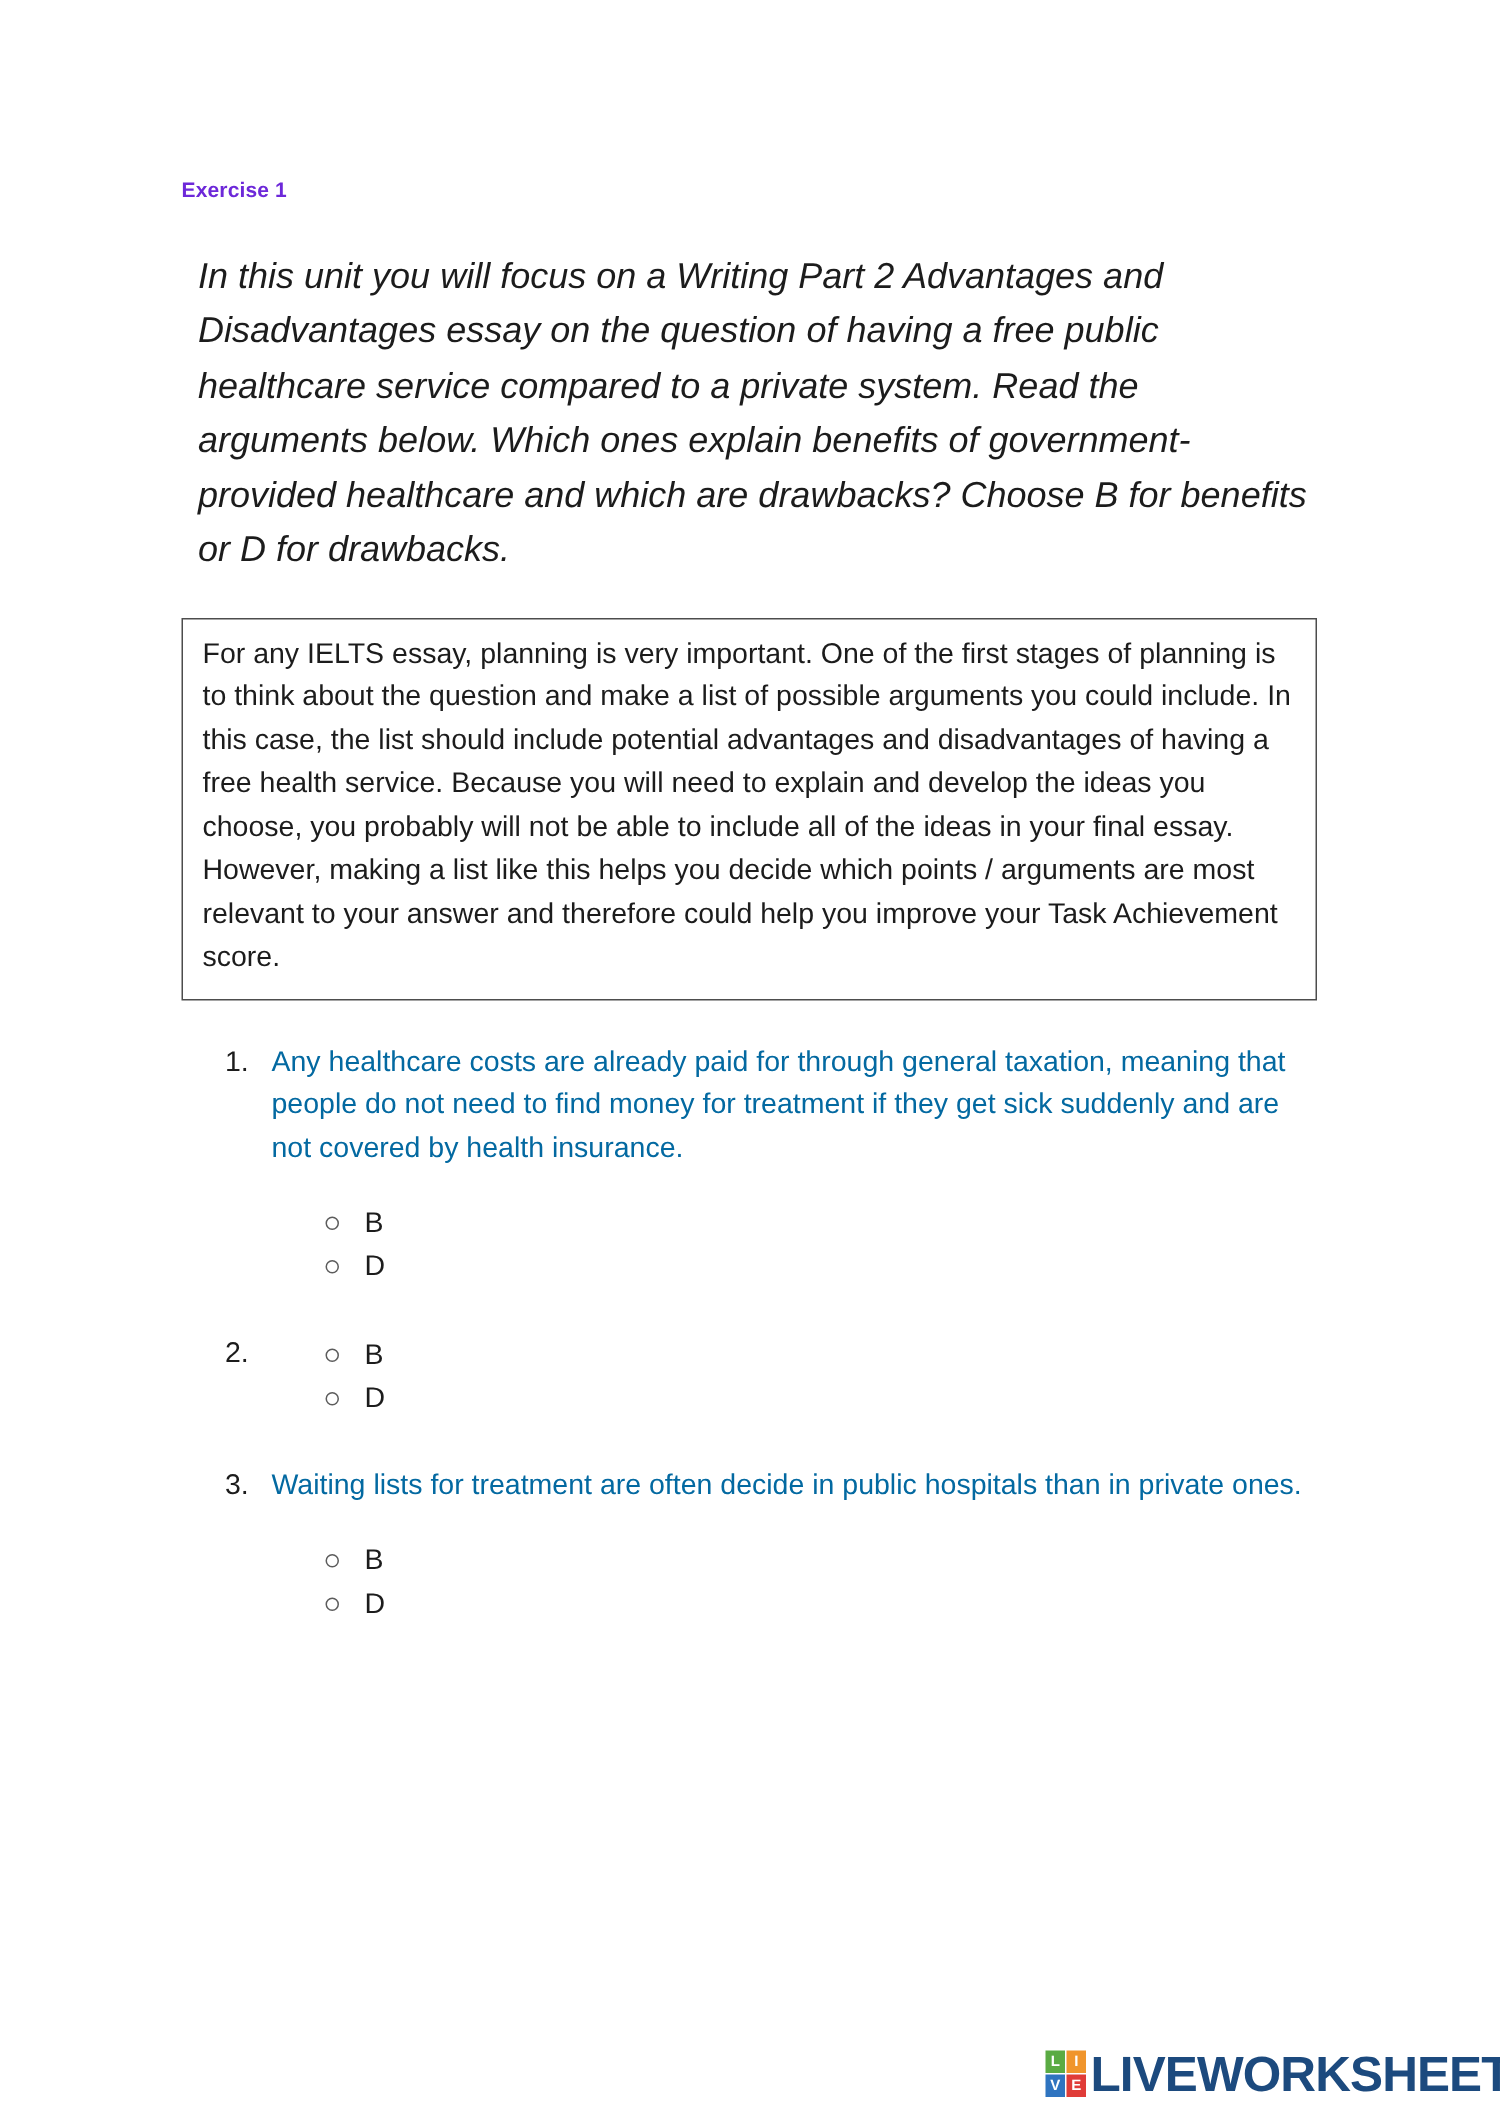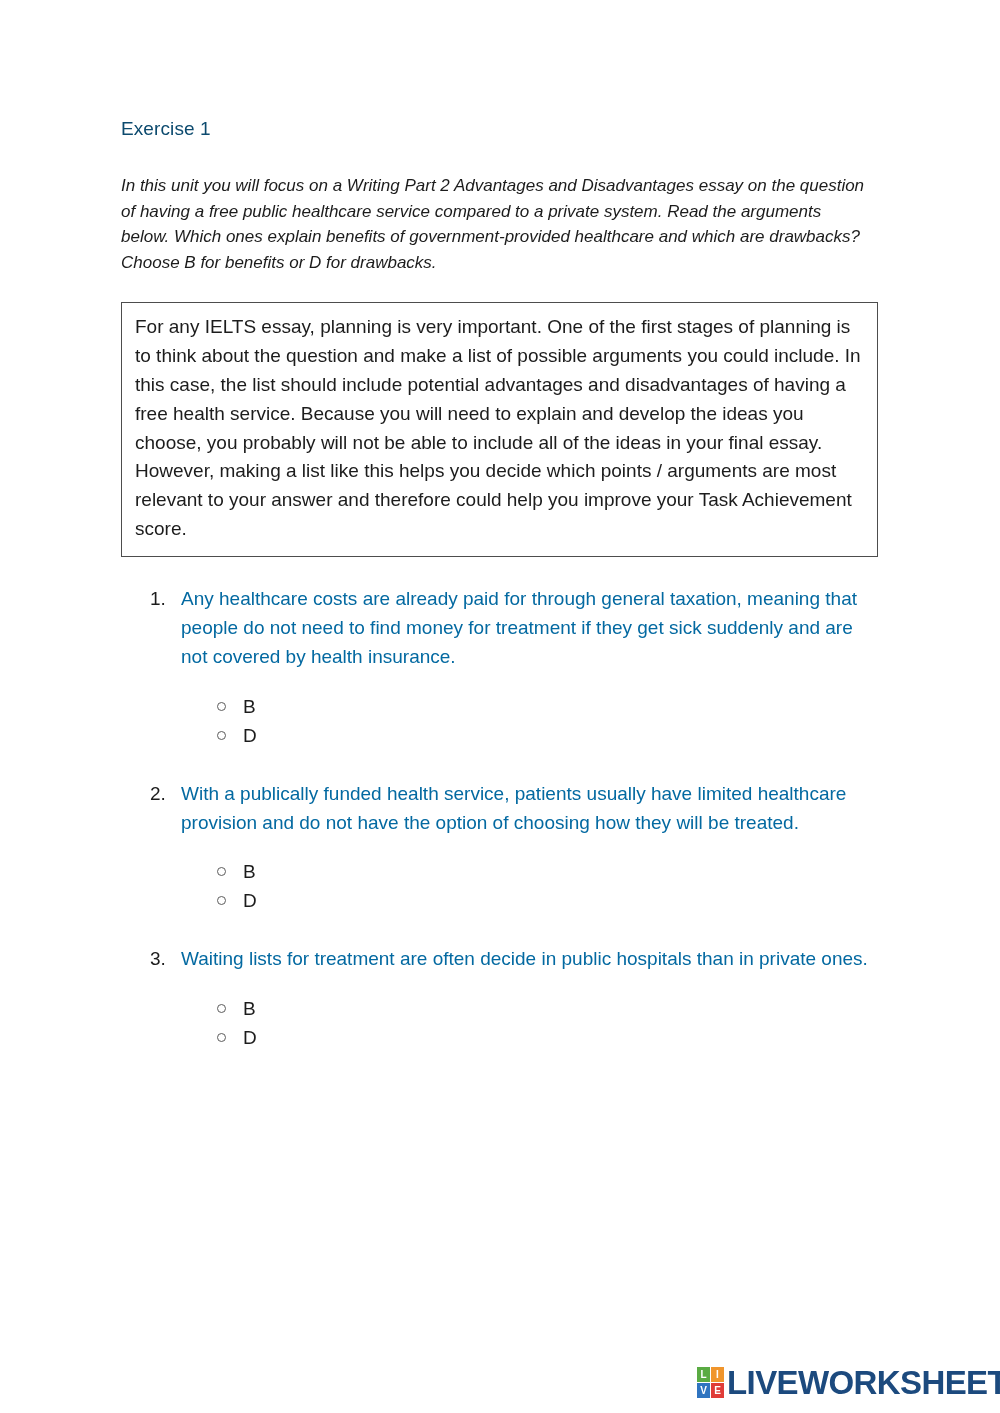--- a/index.html
+++ b/index.html
@@ -26,34 +26,34 @@
   }
 
   .content {
     position: absolute;
     left: 121px;
     top: 118px;
     width: 760px;
   }
 
   .exercise-title {
-    font-size: 19px;
-    font-weight: normal;
+    font-size: 14px;
+    font-weight: bold;
     letter-spacing: 0.1px;
-    color: #0c4a6e;
+    color: #6d28d9;
     margin: 0 0 32px 0;
     line-height: 1.2;
   }
 
   .intro {
-    font-size: 17px;
+    font-size: 24px;
     font-style: italic;
     line-height: 1.52;
     color: #1c1c1c;
-    margin: 0 0 26px 0;
+    margin: 0 0 26px 11px;
     width: 745px;
   }
 
   .tip-box {
     box-sizing: border-box;
     width: 757px;
     border: 1.3px solid #4d4d4d;
     padding: 10px 13px 12px 13px;
     margin: 0 3px 28px 0;
   }
@@ -191,21 +191,20 @@
           </li>
           <li class="option">
             <span class="radio"></span>
             <span class="option-label">D</span>
           </li>
         </ul>
       </li>
 
       <li class="question">
         <span class="q-number">2.</span>
-        <p class="q-text">With a publically funded health service, patients usually have limited healthcare provision and do not have the option of choosing how they will be treated.</p>
         <ul class="options">
           <li class="option">
             <span class="radio"></span>
             <span class="option-label">B</span>
           </li>
           <li class="option">
             <span class="radio"></span>
             <span class="option-label">D</span>
           </li>
         </ul>

